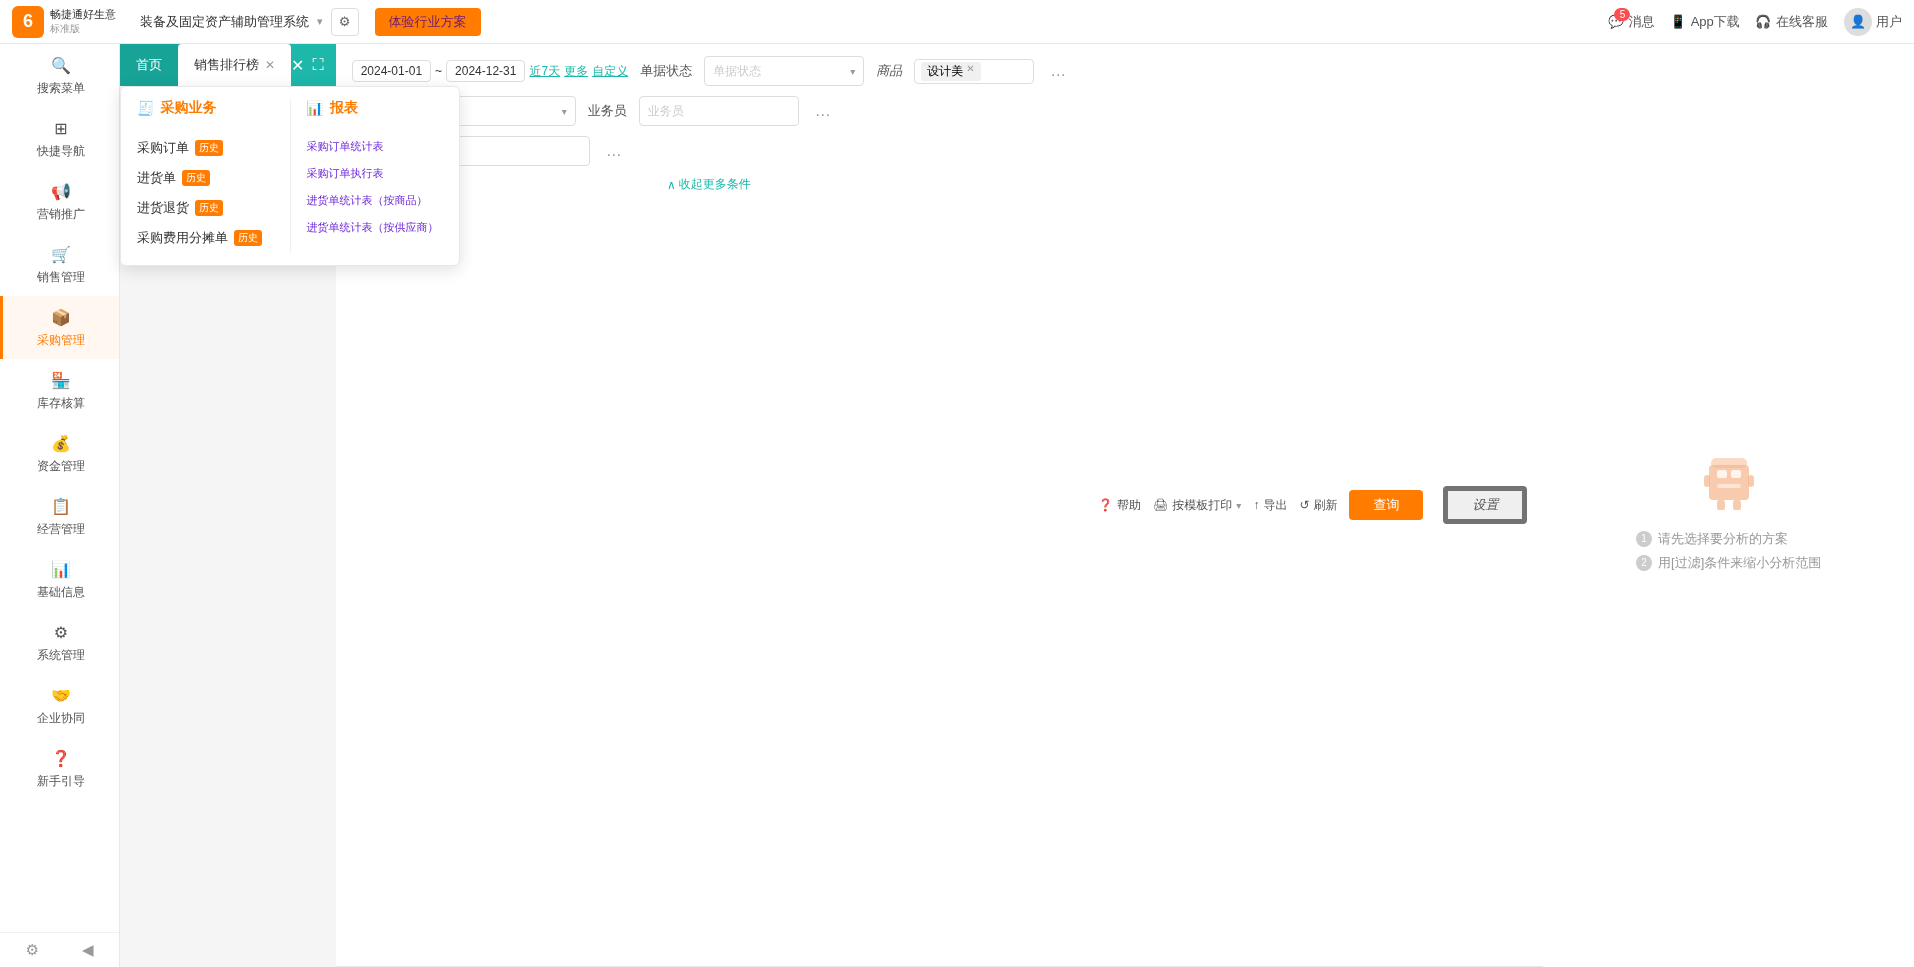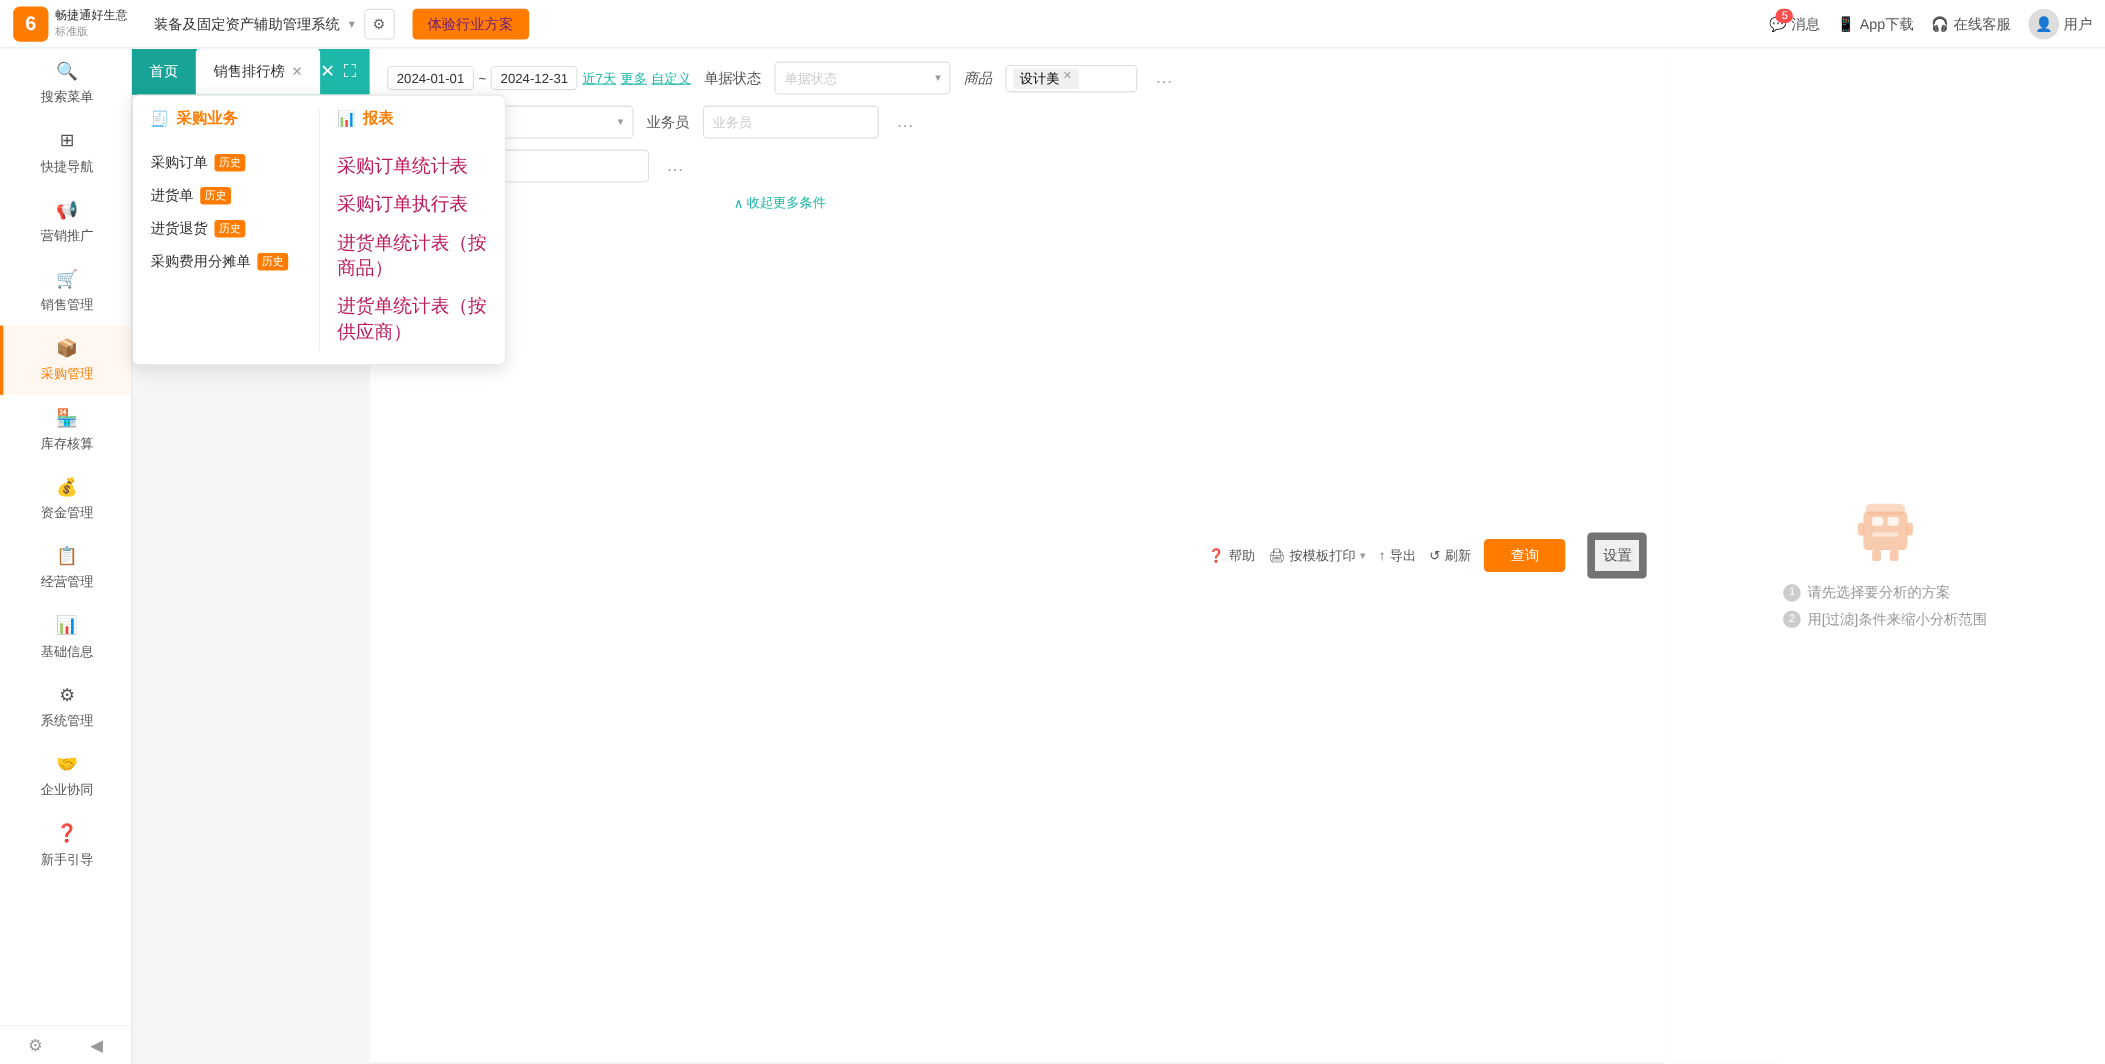--- a/index.html
+++ b/index.html
@@ -296,26 +296,27 @@
       background: #ff7c00;
       color: #fff;
       border: none;
       border-radius: 4px;
       padding: 6px 24px;
       cursor: pointer;
       font-size: 13px;
       margin-left: auto;
     }
     .settings-btn {
-      border: 7px solid #737373;
+      border: 5px solid #737373;
       color: #555;
       border-radius: 4px;
-      padding: 5px 7px;
+      padding: 5px 24px;
       cursor: pointer;
       font-size: 13px;
+      font-style: italic;
     }
 
     
     .empty-state {
       flex: 1;
       display: flex;
       flex-direction: column;
       align-items: center;
       justify-content: center;
       background: #fff;
@@ -386,22 +387,22 @@
     .history-badge {
       background: #ff7c00;
       color: #fff;
       border-radius: 3px;
       font-size: 10px;
       padding: 1px 4px;
     }
     .right-col-item {
       padding: 6px 0;
       cursor: pointer;
-      color: #be185d;
-      font-size: 17px;
+      color: #6d28d9;
+      font-size: 11px;
     }
     .right-col-title {
       color: #ff7c00;
       font-size: 14px;
       font-weight: bold;
       display: flex;
       align-items: center;
       gap: 6px;
       margin-bottom: 10px;
       padding-bottom: 6px;

